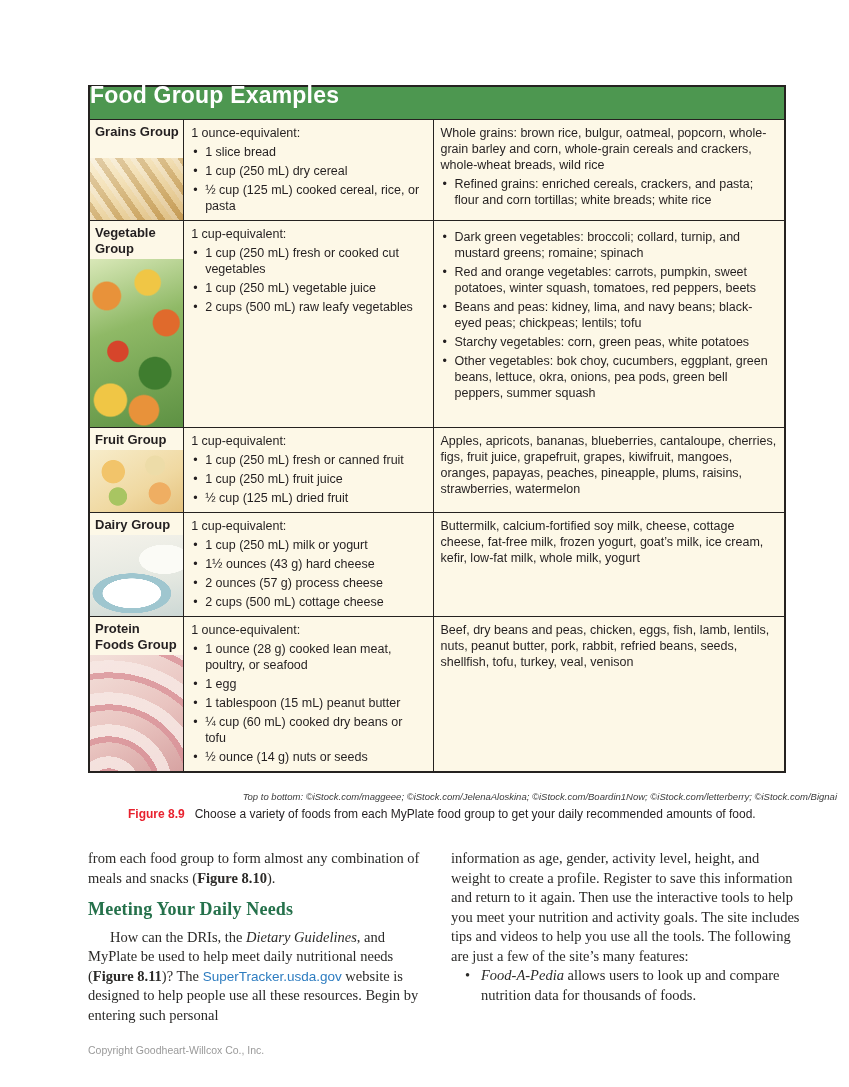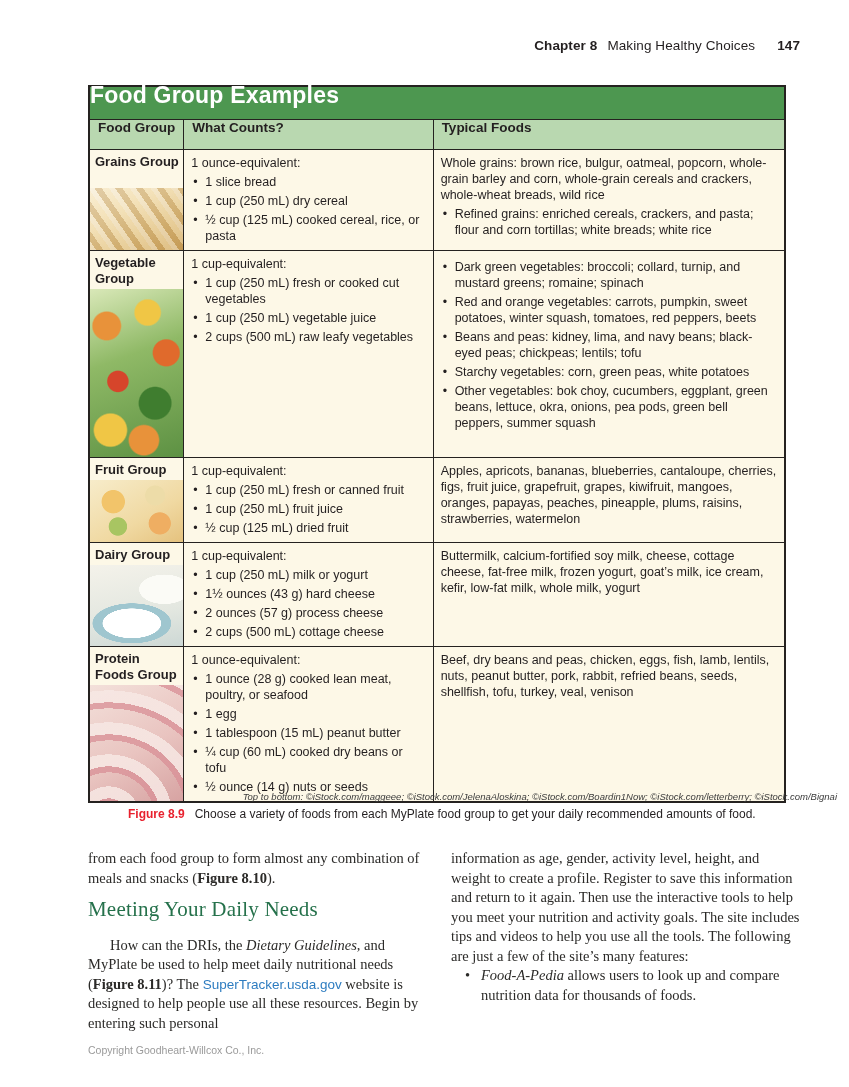--- a/index.html
+++ b/index.html
@@ -128,59 +128,51 @@
     position: absolute; left: 88px; top: 849px; width: 712px;
     display: flex; gap: 14px;
     font-family: "Liberation Serif", serif;
     font-size: 14.5px; line-height: 19.5px; color: #2b2a28;
   }
   .col { width: 349px; }
   .col p { margin: 0; }
   .section-heading {
     font-family: "Liberation Serif", serif;
     color: var(--heading-green, #25714b);
-    font-size: 21px; font-weight: normal;
-    margin: 12px 0 16px 0; letter-spacing: .2px;
+    font-size: 18px; font-weight: bold;
+    margin: 12px 0 8px 0; letter-spacing: .2px;
   }
   .indent { text-indent: 22px; }
   .weblink { color: var(--link-blue, #2d7cc0); text-decoration: none; font-family: "Liberation Sans", sans-serif; font-size: 13.5px; }
   .body-bullet { position: relative; padding-left: 30px; margin-top: 2px; }
   .body-bullet::before { content: "\2022"; position: absolute; left: 14px; }
   .it { font-style: italic; }
   .bd { font-weight: bold; }
 
   .copyright {
     position: absolute; left: 88px; top: 1044px;
     font-size: 10.5px; color: var(--copyright-gray, #9a9a9a);
   }
 </style>
 </head>
 <body>
 
 <div class="page">
 
-  <div class="running-head">
-    <span class="bold">Chapter 8</span><span class="sep"></span><span>Making Healthy Choices</span><span class="sep-wide"></span><span class="bold">147</span>
-  </div>
 
   <div class="food-table-wrap">
     <table class="food-table">
       <colgroup>
         <col class="col-group">
           <col class="col-counts">
           <col class="col-foods">
       </colgroup>
       <tbody>
         <tr class="title-bar">
           <td colspan="3">Food Group Examples</td>
-        </tr>
-        <tr class="col-head">
-          <th>Food Group</th>
-          <th>What Counts?</th>
-          <th>Typical Foods</th>
         </tr>
 
         <tr class="row-grains">
           <td class="cell-group">
             <div class="group-label">Grains Group</div>
             <div class="photo photo-grains"></div>
           </td>
           <td class="cell">
             <p class="counts-title">1 ounce-equivalent:</p>
             <ul class="bullets">

